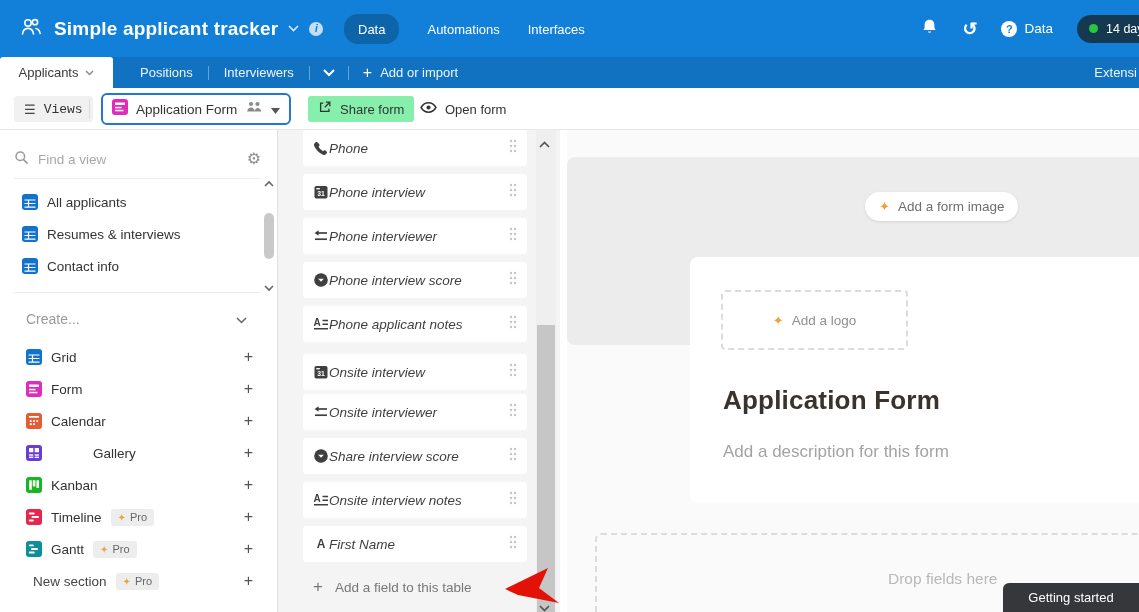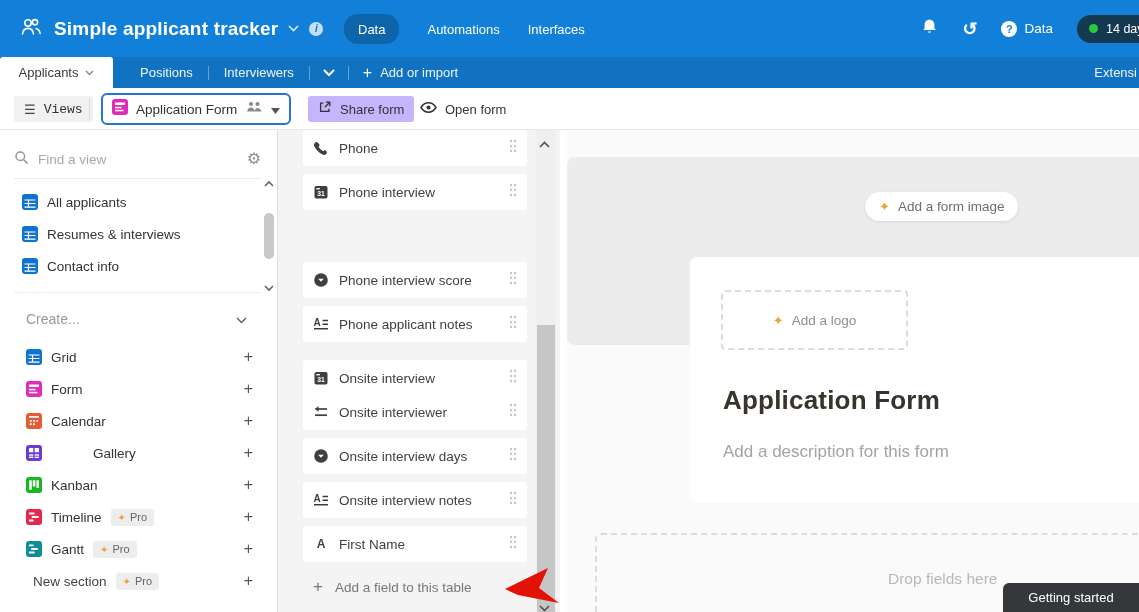--- a/index.html
+++ b/index.html
@@ -42,21 +42,21 @@
 
   
   .toolbar { position:absolute; left:0; top:88px; width:1139px; height:42px; background:#fff; border-bottom:1px solid #e8e8e8; }
   .views-btn { position:absolute; left:14px; top:8px; height:26px; background:#f1f1f1; border-radius:3px; display:flex; align-items:center; gap:8px; padding:0 10px; }
   .views-btn .lbl { font-size:13px; color:#333; font-weight:500;font-family:Liberation Mono, monospace; }
   .tb-div { position:absolute; left:89px; top:11px; width:1px; height:20px; background:#ddd; }
   .switcher { position:absolute; left:101px; top:5px; width:190px; height:32px; border:2px solid #2476d2; border-radius:6px; background:#fff; display:flex; align-items:center; gap:8px; padding:0 9px; }
   .switcher .formic { flex:none; }
   .switcher .lbl { font-size:13.5px; color:#333; white-space:nowrap; }
   .switcher .rgt { margin-left:auto; display:flex; align-items:center; gap:8px; }
-  .share-btn { position:absolute; left:308px; top:8px; height:26px; background:#c4b5fd; border-radius:3px; display:flex; align-items:center; gap:8px; padding:12px 10px; }
+  .share-btn { position:absolute; left:308px; top:8px; height:26px; background:#86efac; border-radius:3px; display:flex; align-items:center; gap:8px; padding:12px 10px; }
   .share-btn .lbl { font-size:13px; color:#333; }
   .open-form { position:absolute; left:420px; top:8px; height:26px; display:flex; align-items:center; gap:8px; }
   .open-form .lbl { font-size:13px; color:#333; }
 
   
   .content { position:absolute; left:0; top:130px; width:1139px; height:482px; overflow:hidden; }
 
   
   .sidebar { position:absolute; left:0; top:0; width:278px; height:482px; background:#fff; border-right:1px solid #e0e0e0; }
   .search-row { position:absolute; left:14px; right:16px; top:14px; height:30px; display:flex; align-items:center; gap:9px;justify-content:space-between; }
@@ -77,21 +77,21 @@
   .create-item .lbl { margin-left:9px; font-size:13.5px; color:#333; }
   .create-item .plusbtn { margin-left:auto; margin-right:24px; color:#555; font-size:16px; }
   .pro-badge { margin-left:9px; height:17px; background:#ededed; border-radius:3px; display:flex; align-items:center; gap:4px; padding:0 7px; }
   .pro-badge .spk { color:#eda33b; font-size:10px; }
   .pro-badge .lbl2 { color:#666; font-size:11px; }
   .newsection .lbl { margin-left:33px; }
 
   
   .fieldpanel { position:absolute; left:278px; top:0; width:282px; height:482px; background:#f4f4f4; }
   .fcard { position:absolute; left:25px; width:224px; height:36px; background:#fff; border-radius:3px; display:flex; align-items:center; padding:0 10px; }
-  .fcard .lbl { margin-left:10px; font-size:13.5px; color:#3f3f3f; white-space:nowrap; }
+  .fcard .lbl { font-size:13.5px; color:#3f3f3f; white-space:nowrap;font-style:italic; }
   .fcard .handle { margin-left:auto; }
   .ficon { width:16px; height:16px; flex:none; }
   .addfield { position:absolute; left:35px; top:442px; height:30px; display:flex; align-items:center; gap:12px; }
   .addfield .plus { color:#777; font-size:17px; }
   .addfield .lbl { color:#777; font-size:13.5px; }
   .ptrack { position:absolute; left:258px; top:0; width:20px; height:482px; background:#efefef; }
   .pthumb { position:absolute; left:259px; top:195px; width:18px; height:402px; max-height:287px; background:#c6c6c6; }
   .pchev-up { position:absolute; left:261px; top:4px; }
   .pchev-dn { position:absolute; left:261px; top:468px; }
 
@@ -423,20 +423,36 @@
         <span class="handle"><svg width="8" height="14" viewBox="0 0 8 14" fill="#c5c5c5">
               <circle cx="2" cy="2" r="1.2"></circle>
               <circle cx="6" cy="2" r="1.2"></circle>
               <circle cx="2" cy="7" r="1.2"></circle>
               <circle cx="6" cy="7" r="1.2"></circle>
               <circle cx="2" cy="12" r="1.2"></circle>
               <circle cx="6" cy="12" r="1.2"></circle>
             </svg></span>
       </div>
 
+      <div class="fcard" style="top:88px;">
+        <svg class="ficon" viewBox="0 0 16 16">
+            <path d="M4.8 5H14" stroke="#3f3f3f" stroke-width="1.7"></path>
+            <path d="M5.6 2.3L1.6 5l4 2.7z" fill="#3f3f3f"></path>
+            <path d="M2 11.2h12" stroke="#3f3f3f" stroke-width="1.7"></path>
+          </svg>
+        <span class="lbl">Phone interviewer</span>
+        <span class="handle"><svg width="8" height="14" viewBox="0 0 8 14" fill="#c5c5c5">
+              <circle cx="2" cy="2" r="1.2"></circle>
+              <circle cx="6" cy="2" r="1.2"></circle>
+              <circle cx="2" cy="7" r="1.2"></circle>
+              <circle cx="6" cy="7" r="1.2"></circle>
+              <circle cx="2" cy="12" r="1.2"></circle>
+              <circle cx="6" cy="12" r="1.2"></circle>
+            </svg></span>
+      </div>
 
       <div class="fcard" style="top:132px;">
         <svg class="ficon" viewBox="0 0 16 16">
             <circle cx="8" cy="8" r="6.8" fill="#3f3f3f"></circle>
             <path d="M5.2 6.7h5.6L8 9.8z" fill="#fff"></path>
           </svg>
         <span class="lbl">Phone interview score</span>
         <span class="handle"><svg width="8" height="14" viewBox="0 0 8 14" fill="#c5c5c5">
               <circle cx="2" cy="2" r="1.2"></circle>
               <circle cx="6" cy="2" r="1.2"></circle>
@@ -456,21 +472,21 @@
         <span class="handle"><svg width="8" height="14" viewBox="0 0 8 14" fill="#c5c5c5">
               <circle cx="2" cy="2" r="1.2"></circle>
               <circle cx="6" cy="2" r="1.2"></circle>
               <circle cx="2" cy="7" r="1.2"></circle>
               <circle cx="6" cy="7" r="1.2"></circle>
               <circle cx="2" cy="12" r="1.2"></circle>
               <circle cx="6" cy="12" r="1.2"></circle>
             </svg></span>
       </div>
 
-      <div class="fcard" style="top:230px;">
+      <div class="fcard" style="top:224px;">
         <svg class="ficon" viewBox="0 0 16 16">
             <rect x="1.5" y="2" width="13" height="12.5" rx="1.8" fill="#3f3f3f"></rect>
             <rect x="3.3" y="4" width="3.6" height="1.4" fill="#fff" opacity=".95"></rect>
             <text x="8" y="12.2" text-anchor="middle" font-size="6.8" font-weight="bold" fill="#fff" font-family="Liberation Sans, sans-serif">31</text>
           </svg>
         <span class="lbl">Onsite interview</span>
         <span class="handle"><svg width="8" height="14" viewBox="0 0 8 14" fill="#c5c5c5">
               <circle cx="2" cy="2" r="1.2"></circle>
               <circle cx="6" cy="2" r="1.2"></circle>
               <circle cx="2" cy="7" r="1.2"></circle>
@@ -495,21 +511,21 @@
               <circle cx="2" cy="12" r="1.2"></circle>
               <circle cx="6" cy="12" r="1.2"></circle>
             </svg></span>
       </div>
 
       <div class="fcard" style="top:308px;">
         <svg class="ficon" viewBox="0 0 16 16">
             <circle cx="8" cy="8" r="6.8" fill="#3f3f3f"></circle>
             <path d="M5.2 6.7h5.6L8 9.8z" fill="#fff"></path>
           </svg>
-        <span class="lbl">Onsite interview days</span>
+        <span class="lbl">Share interview score</span>
         <span class="handle"><svg width="8" height="14" viewBox="0 0 8 14" fill="#c5c5c5">
               <circle cx="2" cy="2" r="1.2"></circle>
               <circle cx="6" cy="2" r="1.2"></circle>
               <circle cx="2" cy="7" r="1.2"></circle>
               <circle cx="6" cy="7" r="1.2"></circle>
               <circle cx="2" cy="12" r="1.2"></circle>
               <circle cx="6" cy="12" r="1.2"></circle>
             </svg></span>
       </div>
 

